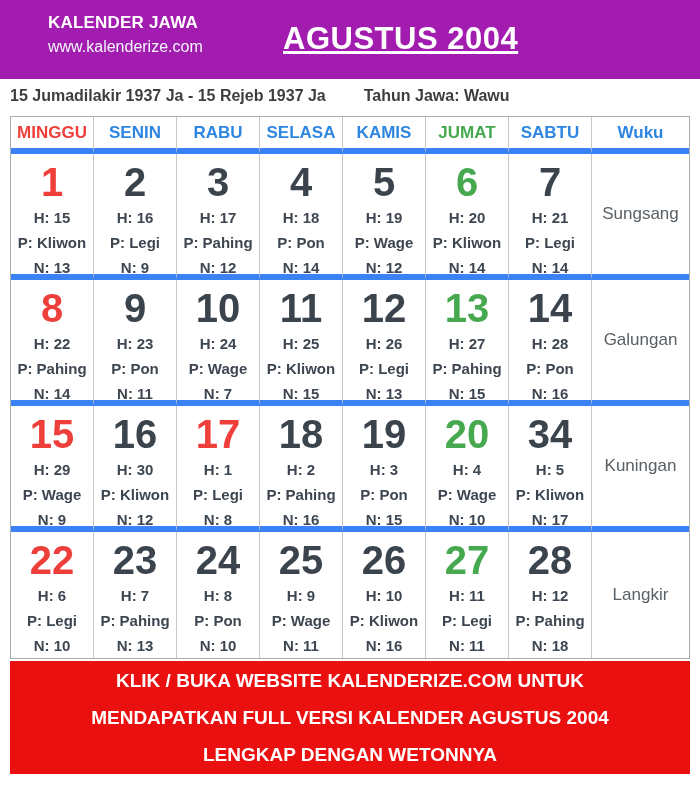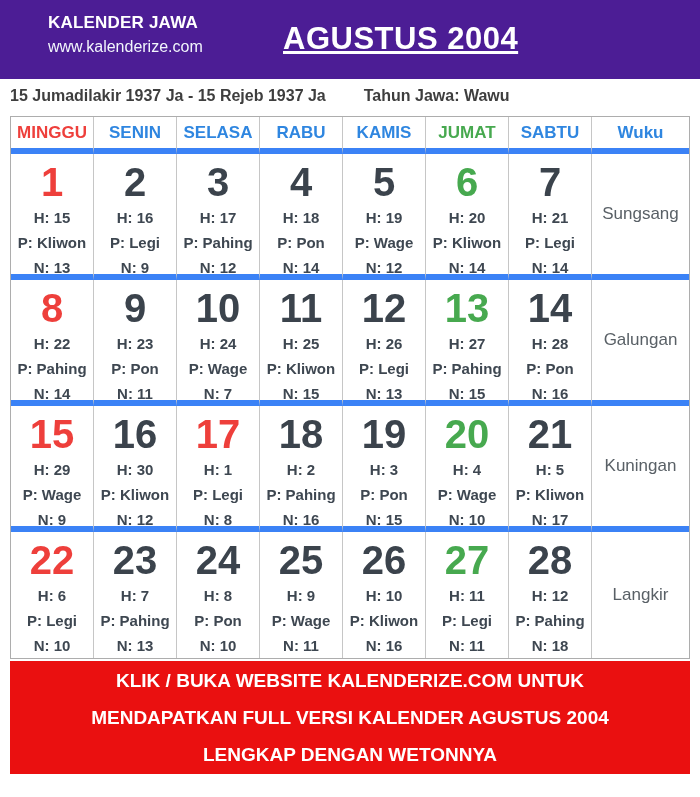--- a/index.html
+++ b/index.html
@@ -3,21 +3,21 @@
 <meta charset="utf-8">
 <style>
   * { margin: 0; padding: 0; box-sizing: border-box; }
   html, body { width: 700px; background: #ffffff; font-family: "Liberation Sans", sans-serif; }
   body { height: 797px; overflow: hidden; }
 
   
   .top-header {
     position: relative;
     width: 700px; height: 79px;
-    background: #4c1d95;
+    background: #a21caf;
     color: #ffffff;
   }
   .brand-block { position: absolute; left: 48px; top: 13px; }
   .brand-title { font-size: 17px; font-weight: bold; letter-spacing: 0.2px; }
   .brand-site  { font-size: 16px; margin-top: 5px; color: #f2f6fc; cursor: pointer; }
   .month-title {
     position: absolute; left: 283px; top: 21px;
     font-size: 31px; font-weight: bold; letter-spacing: 0.5px; text-decoration: underline;
   }
 
@@ -89,22 +89,22 @@
 </div>
 
 <div class="subheader">
   <span>15 Jumadilakir 1937 Ja - 15 Rejeb 1937 Ja</span>
   <span>Tahun Jawa: Wawu</span>
 </div>
 
 <div class="calendar" id="calendar-grid">
     <div class="cell dow" style="color: rgb(238, 63, 59);">MINGGU</div>
     <div class="cell dow" style="color: rgb(47, 134, 224);">SENIN</div>
+    <div class="cell dow" style="color: rgb(47, 134, 224);">RABU</div>
     <div class="cell dow" style="color: rgb(47, 134, 224);">SELASA</div>
-    <div class="cell dow" style="color: rgb(47, 134, 224);">RABU</div>
     <div class="cell dow" style="color: rgb(47, 134, 224);">KAMIS</div>
     <div class="cell dow" style="color: rgb(71, 169, 79);">JUMAT</div>
     <div class="cell dow" style="color: rgb(47, 134, 224);">SABTU</div>
     <div class="cell dow" style="color: rgb(47, 134, 224);">Wuku</div>
     <div class="cell daycell">
       <div class="date-num date-red">1</div>
       <div class="hpn">H: 15</div>
       <div class="hpn">P: Kliwon</div>
       <div class="hpn">N: 13</div>
     </div>
@@ -218,21 +218,21 @@
       <div class="hpn">P: Pon</div>
       <div class="hpn">N: 15</div>
     </div>
     <div class="cell daycell">
       <div class="date-num date-green">20</div>
       <div class="hpn">H: 4</div>
       <div class="hpn">P: Wage</div>
       <div class="hpn">N: 10</div>
     </div>
     <div class="cell daycell">
-      <div class="date-num date-dark">21</div>
+      <div class="date-num date-dark">34</div>
       <div class="hpn">H: 5</div>
       <div class="hpn">P: Kliwon</div>
       <div class="hpn">N: 17</div>
     </div>
     <div class="cell wukucell">Kuningan</div>
     <div class="cell daycell row-last">
       <div class="date-num date-red">22</div>
       <div class="hpn">H: 6</div>
       <div class="hpn">P: Legi</div>
       <div class="hpn">N: 10</div>

